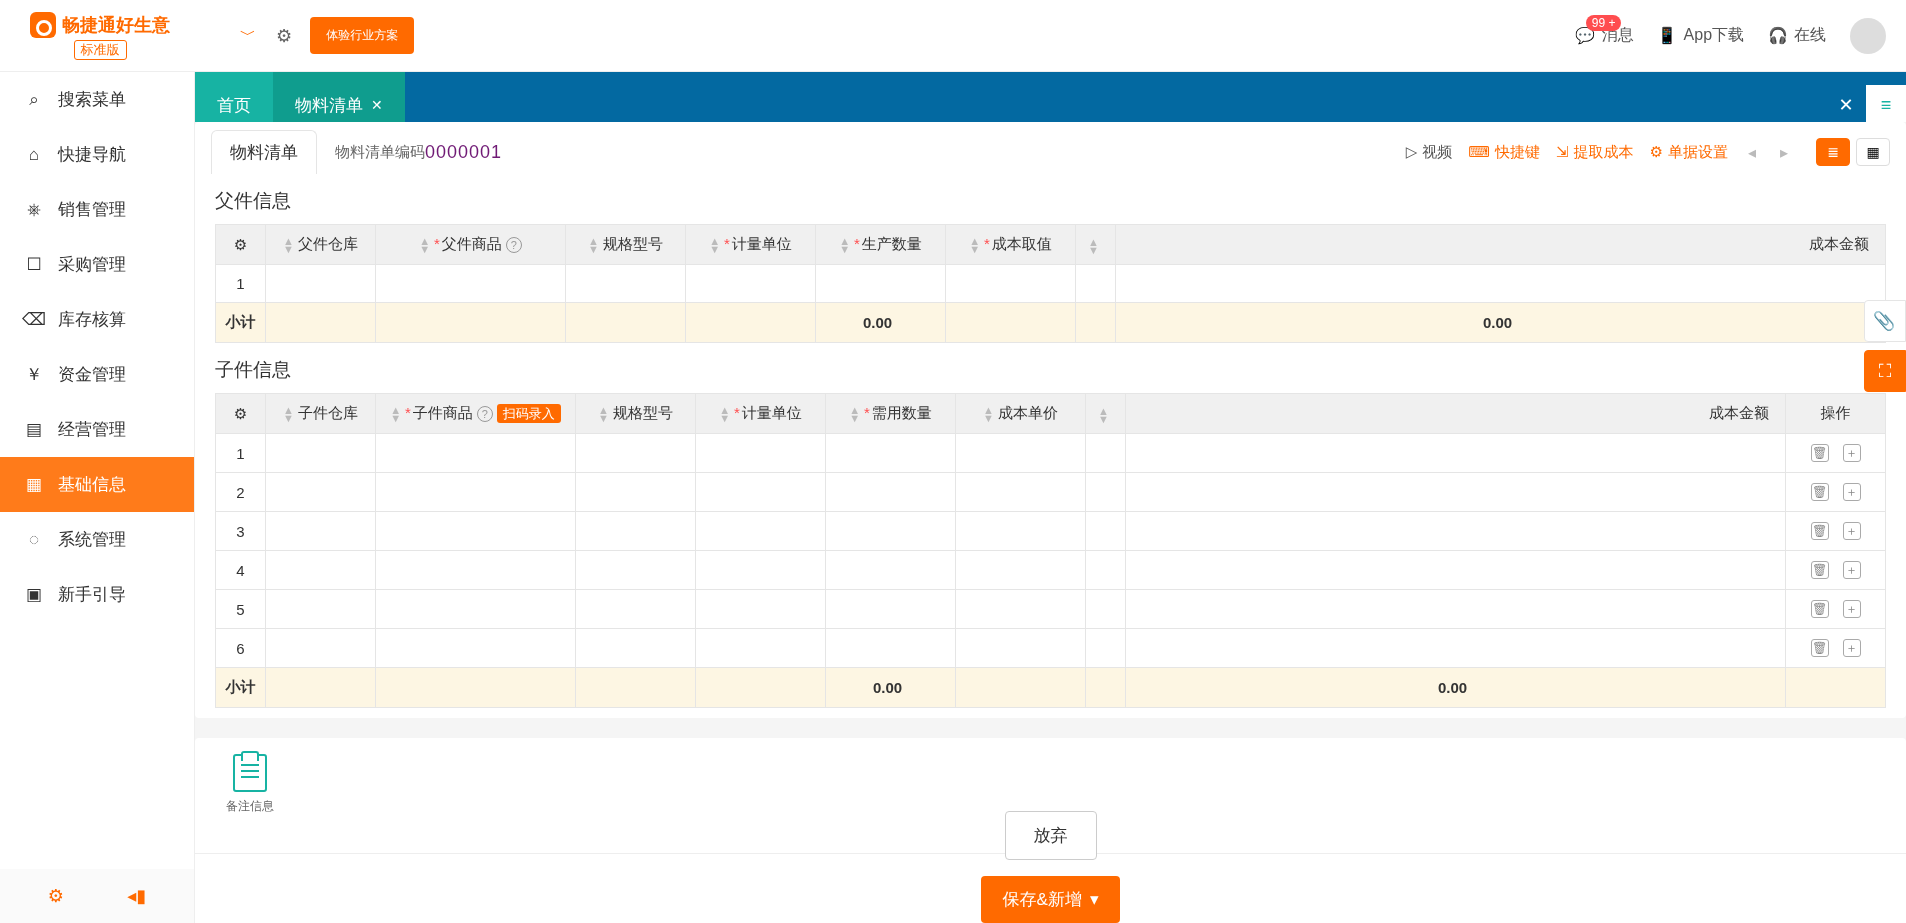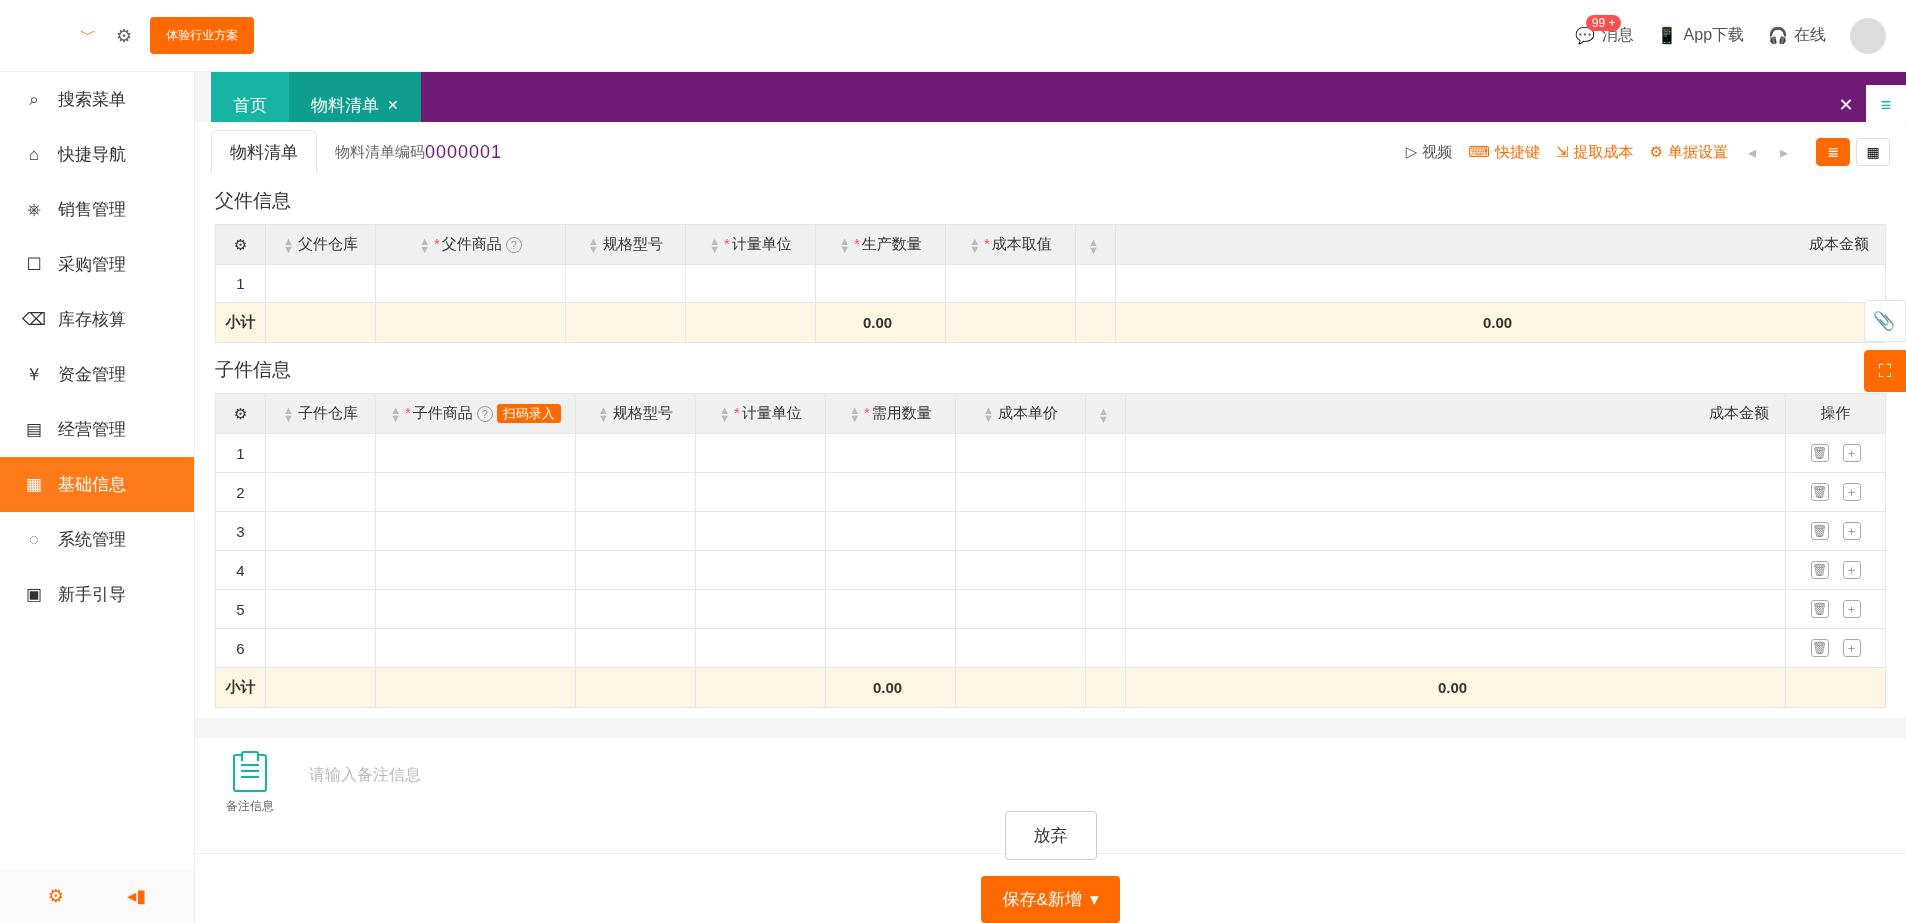--- a/index.html
+++ b/index.html
@@ -24,21 +24,21 @@
 .avatar { width:36px; height:36px; border-radius:50%; background:#ddd; }
 
 
 .sidebar { position:absolute; left:0; top:72px; bottom:0; width:195px; background:#fff; border-right:1px solid #eee; display:flex; flex-direction:column; }
 .side-item { display:flex; align-items:center; gap:14px; padding:16px 24px; color:#333; font-size:17px; cursor:pointer; }
 .side-item.active { background:#ff7b1a; color:#fff; }
 .side-icon { width:20px; height:20px; display:inline-flex; align-items:center; justify-content:center; }
 .side-bottom { margin-top:auto; display:flex; justify-content:space-around; padding:16px; color:#ff6a00; font-size:18px; background:#fafafa; }
 
 
-.tabbar { position:absolute; left:195px; right:0; top:72px; height:66px; background:#701a75; display:flex; align-items:center;margin-left:16px; }
+.tabbar { position:absolute; left:195px; right:0; top:72px; height:66px; background:#0369a1; display:flex; align-items:center; }
 .tab { padding:0 22px; height:100%; display:flex; align-items:center; font-size:17px; color:#fff; cursor:pointer; gap:8px; }
 .tab.home { background:#17b3a3; }
 .tab.active { background:#0f9d8e; }
 .tab-close { font-size:14px; }
 .tab-close-right { margin-left:auto; width:40px; height:40px; display:flex; align-items:center; justify-content:center; color:#fff; cursor:pointer; font-size:18px; }
 .tab-menu { width:40px; height:40px; display:flex; align-items:center; justify-content:center; color:#17b3a3; background:#fff; font-size:18px; }
 
 
 .main { position:absolute; left:195px; right:0; top:122px; bottom:0; background:#f5f5f5; padding:12px 12px 0 20px; overflow:hidden; }
 
@@ -94,20 +94,27 @@
 .float-btn { width:42px; height:42px; background:#fff; border:1px solid #e5e5e5; border-radius:4px 0 0 4px; display:flex; align-items:center; justify-content:center; color:#888; font-size:18px; cursor:pointer; }
 .float-btn.orange { background:#ff6a00; color:#fff; border-color:#ff6a00; }
 
 .content-scroll { position:absolute; left:0; right:0; top:0; bottom:70px; overflow-y:auto; }
 .inner-card { background:#fff; border-radius:4px; padding-bottom:10px; margin-bottom:14px; }
 </style>
 </head>
 <body>
 
 <div class="top-header">
+  <div class="logo-block">
+    <div class="logo-row">
+      <span class="logo-icon"></span>
+      <span class="logo-text">畅捷通好生意</span>
+    </div>
+    <span class="logo-sub">标准版</span>
+  </div>
   <div class="org-sel">
     <span class="org-name"> </span>
     <span class="chev-down">﹀</span>
     <span class="gear">⚙</span>
   </div>
   <button class="orange-btn">体验行业方案</button>
   <div class="header-right">
     <div class="hr-item">
       <span>💬</span>
       <span>消息</span>
@@ -394,21 +401,20 @@
           </tbody>
       </table>
     </div>
 
     <div class="inner-card">
       <div class="remark-block">
         <div class="remark-icon-wrap">
           <div class="remark-icon"></div>
           <span class="remark-label">备注信息</span>
         </div>
-        <input class="remark-input" placeholder="请输入备注信息" style="">
       </div>
     </div>
   </div>
 
   <div class="footer-bar">
     <button class="btn-plain">放弃</button>
     <button class="btn-primary">
         <span>保存&amp;新增</span>
         <span>▾</span>
       </button>

